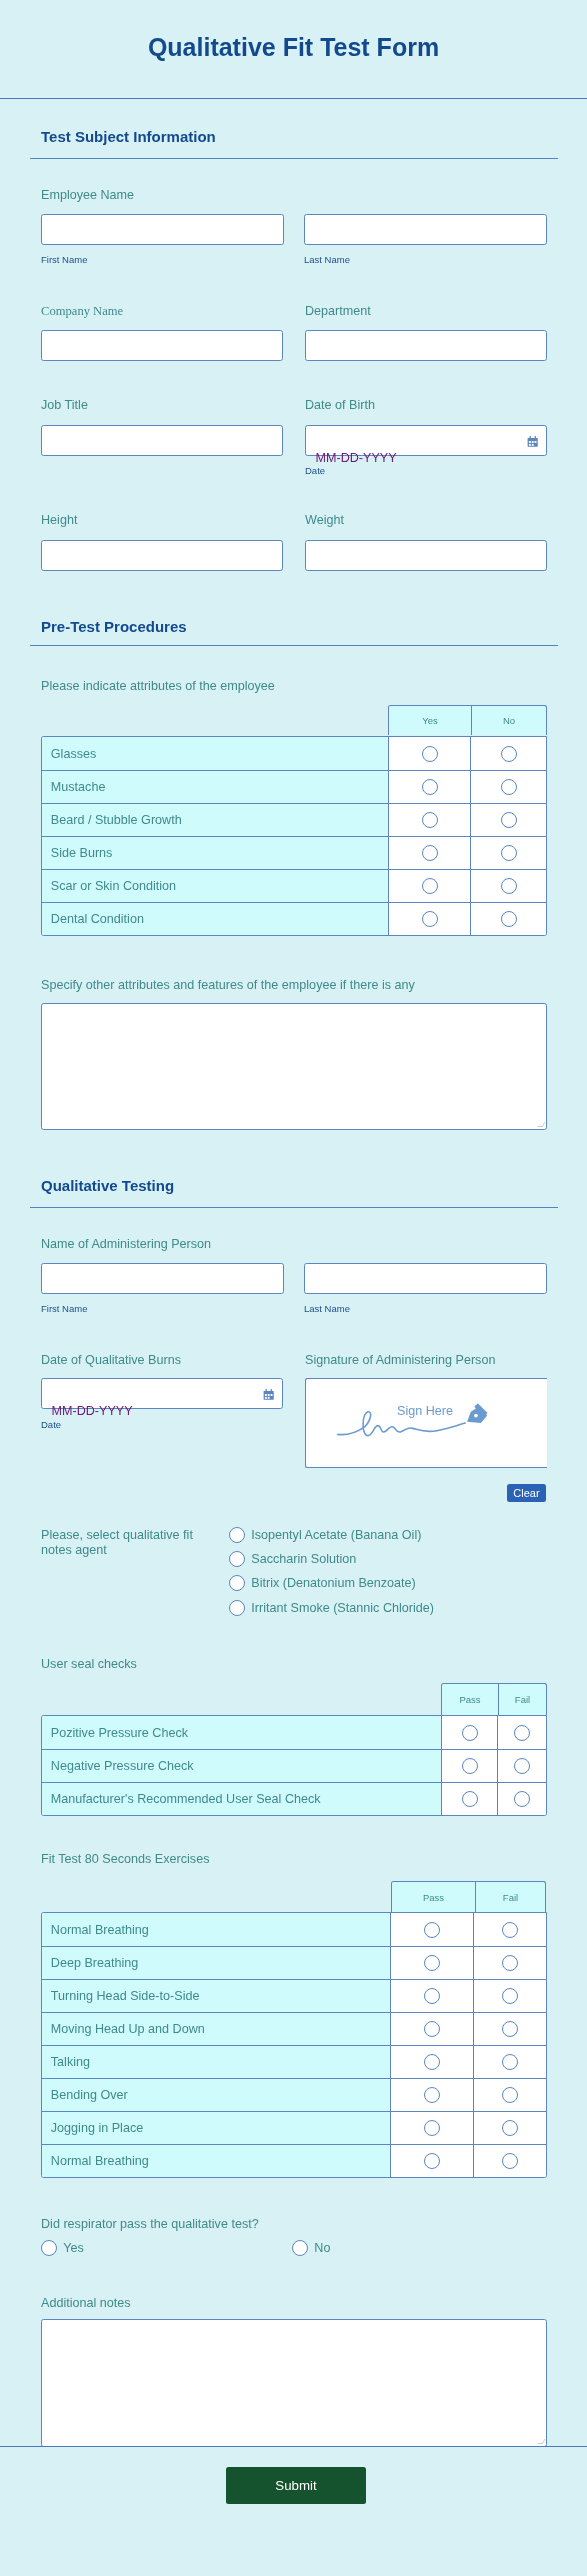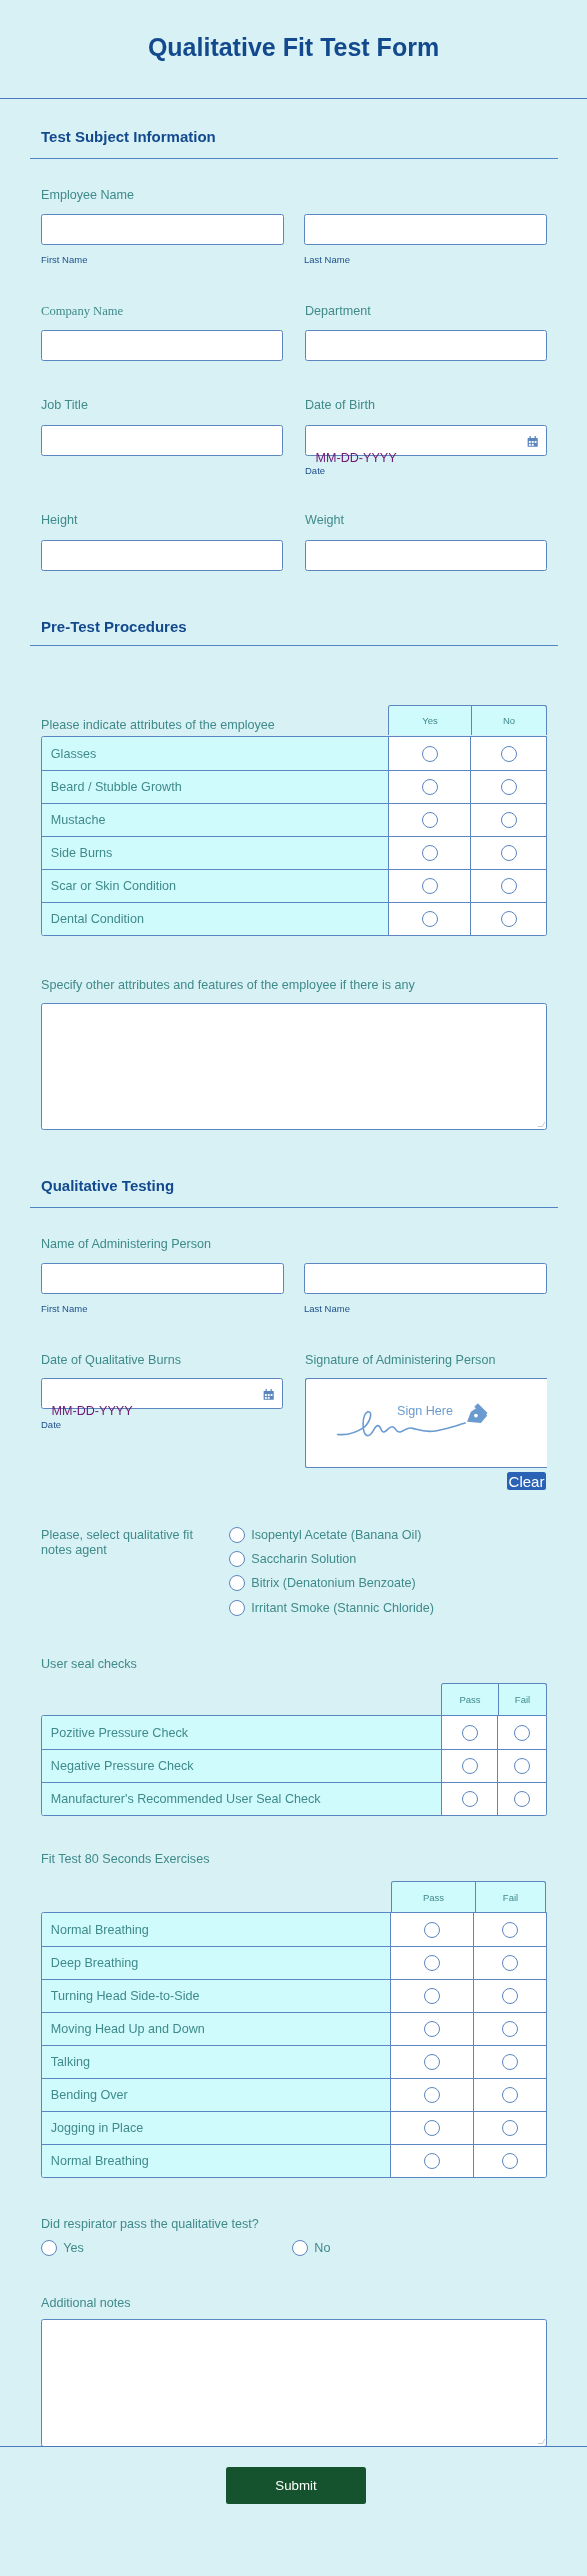--- a/index.html
+++ b/index.html
@@ -20,21 +20,21 @@
   .matrix-head { border: 0.9px solid #5b86c0; border-bottom: none; border-radius: 2.5px 2.5px 0 0; background: #d0fbfd; display: flex; }
   .matrix-head .hcell { font-size: 9.5px; color: #3f8a8a; display: flex; align-items: center; justify-content: center; height: 100%; }
   .matrix-head .hcell + .hcell { border-left: 0.9px solid #5b86c0; }
   .matrix-body { border: 0.9px solid #5b86c0; border-left-width: 1.3px; border-radius: 2.5px 0 2.5px 2.5px; overflow: hidden; }
   .mrow { display: flex; height: 33px; border-top: 0.9px solid #5b86c0; }
   .mrow:first-child { border-top: none; }
   .mrow .rlabel { flex: 1; background: #d0fbfd; font-size: 12.6px; color: #3f8a8a; display: flex; align-items: center; padding-left: 8.8px; }
   .mrow .rcell { background: #fff; border-left: 0.9px solid #5b86c0; display: flex; align-items: center; justify-content: center; }
   .radio { width: 16px; height: 16px; border: 0.9px solid #5b86c0; border-radius: 50%; background: #fff; display: inline-block; }
   .radio-opt { display: flex; align-items: center; gap: 6.3px; font-size: 12.6px; color: #3f8a8a; }
-  .btn-clear { background: #2a63b6; color: #fff; font-size: 15px; border-radius: 2.5px; display: flex; align-items: center; justify-content: center; }
+  .btn-clear { background: #2a63b6; color: #fff; font-size: 11px; border-radius: 2.5px; display: flex; align-items: center; justify-content: center; margin-top: 12px; }
   .btn-submit { background: #14532d; color: #fff; font-size: 13.3px; border-radius: 2.5px; display: flex; align-items: center; justify-content: center; }
   .sig { background: #fff; border: 0.9px solid #5b86c0; border-right: none; border-radius: 2.5px 0 0 2.5px; }
 </style>
 </head>
 <body>
 
 <h1 class="abs title">Qualitative Fit Test Form</h1>
 <div class="abs hr-full" style="top:98px;"></div>
 
 <h2 class="abs sec-title" style="top:128px;">Test Subject Information</h2>
@@ -70,46 +70,46 @@
 <div class="abs sublabel" style="left:305px;top:465px;">Date</div>
 
 <div class="abs label" style="left:41px;top:513px;">Height</div>
 <div class="abs input" style="left:41px;top:540px;width:242px;"></div>
 <div class="abs label" style="left:305px;top:513px;">Weight</div>
 <div class="abs input" style="left:305px;top:540px;width:242px;"></div>
 
 <h2 class="abs sec-title" style="top:618px;">Pre-Test Procedures</h2>
 <div class="abs sec-line" style="top:645px;"></div>
 
-<div class="abs label" style="left:41px;top:718px;text-align:center;">Please indicate attributes of the employee</div>
+<div class="abs label" style="left:41px;top:679px;text-align:center;">Please indicate attributes of the employee</div>
 <div class="abs matrix-head" style="left:388px;top:705px;width:159px;height:30px;">
   <div class="hcell" style="width:82px;">Yes</div>
   <div class="hcell" style="flex:1;">No</div>
 </div>
 <div class="abs matrix-body" style="left:41px;top:736px;width:506px;">
   <div class="mrow">
       <div class="rlabel">Glasses</div>
       <div class="rcell" style="width:82px;">
         <span class="radio"></span>
       </div>
       <div class="rcell" style="width:76px;">
         <span class="radio"></span>
       </div>
     </div>
   <div class="mrow">
+      <div class="rlabel">Mustache</div>
+      <div class="rcell" style="width:82px;">
+        <span class="radio"></span>
+      </div>
+      <div class="rcell" style="width:76px;">
+        <span class="radio"></span>
+      </div>
+    </div>
+  <div class="mrow">
       <div class="rlabel">Beard / Stubble Growth</div>
-      <div class="rcell" style="width:82px;">
-        <span class="radio"></span>
-      </div>
-      <div class="rcell" style="width:76px;">
-        <span class="radio"></span>
-      </div>
-    </div>
-  <div class="mrow">
-      <div class="rlabel">Mustache</div>
       <div class="rcell" style="width:82px;">
         <span class="radio"></span>
       </div>
       <div class="rcell" style="width:76px;">
         <span class="radio"></span>
       </div>
     </div>
   <div class="mrow">
       <div class="rlabel">Side Burns</div>
       <div class="rcell" style="width:82px;">

